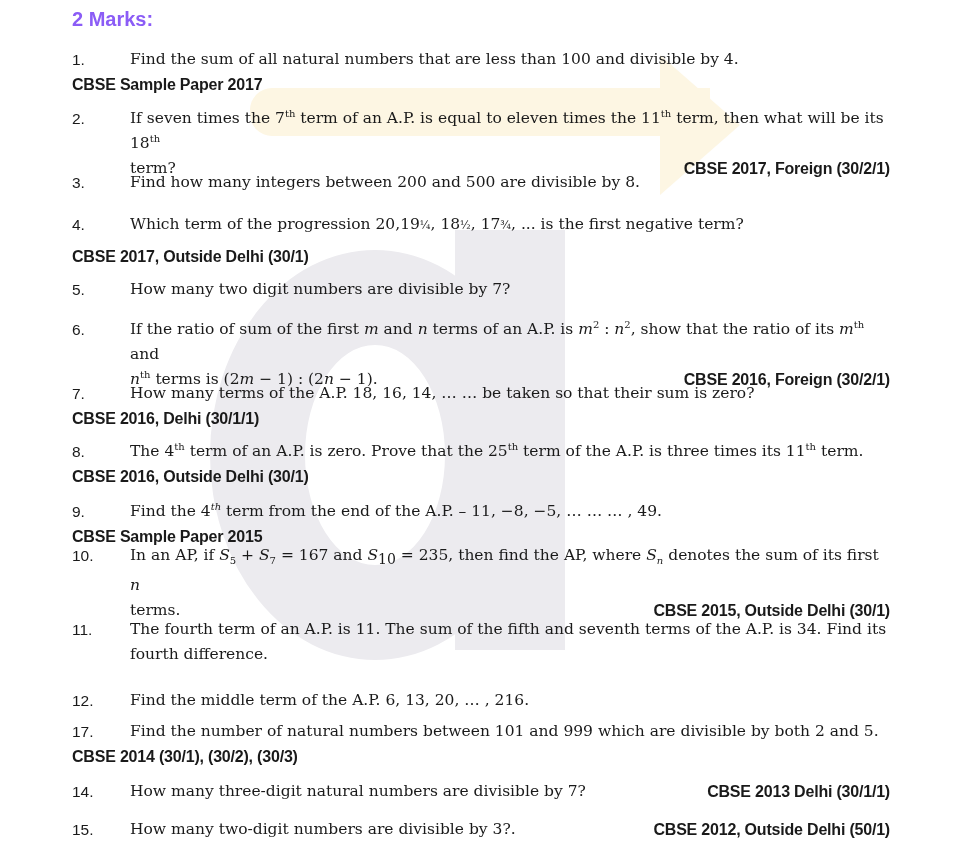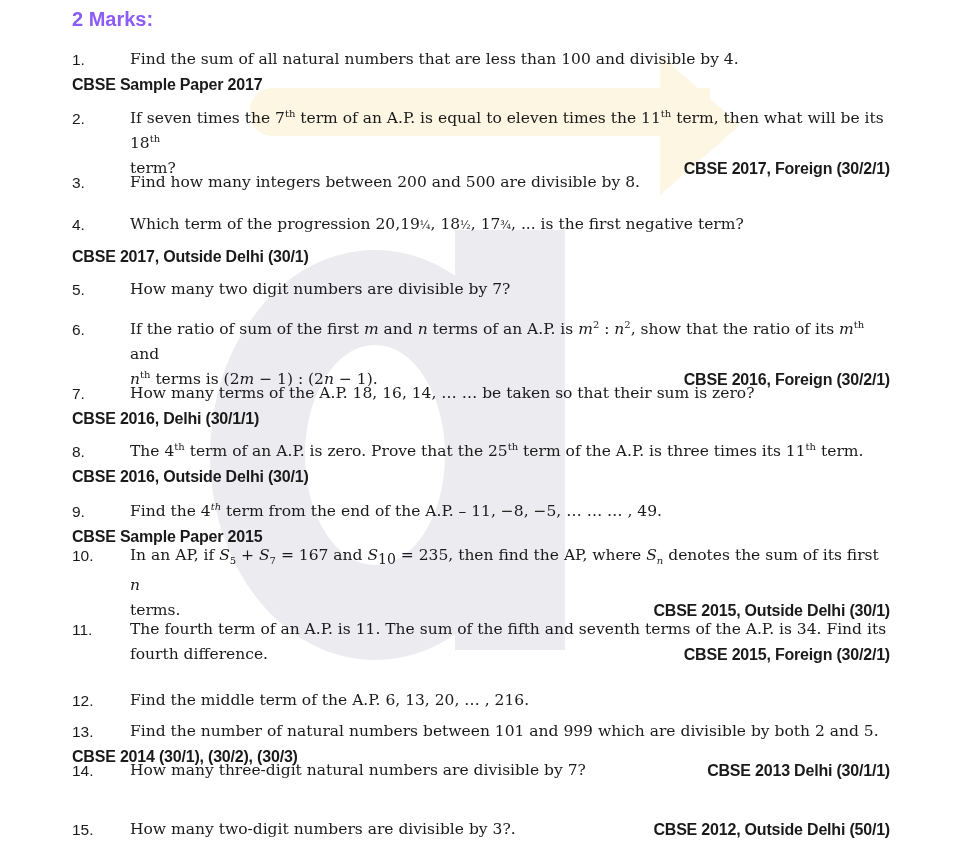--- a/index.html
+++ b/index.html
@@ -127,36 +127,35 @@
       <div class="text">terms.</div>
       <div class="src src-inline">CBSE 2015, Outside Delhi (30/1)</div>
     </div>
   </div>
 
   <div class="q" style="top:617px">
     <span class="num">11.</span>
     <div class="text">The fourth term of an A.P. is 11. The sum of the fifth and seventh terms of the A.P. is 34. Find its</div>
     <div class="inline">
       <div class="text">fourth difference.</div>
-      <div class="src src-inline">CBSE 2015, Foreign (30/2/1)</div>
     </div>
   </div>
 
   <div class="q inline" style="top:688px">
     <span class="num">12.</span>
     <div class="text">Find the middle term of the A.P. 6, 13, 20, … , 216.</div>
   </div>
 
   <div class="q" style="top:719px">
-    <span class="num">13.</span>
+    <span class="num">17.</span>
     <div class="text">Find the number of natural numbers between 101 and 999 which are divisible by both 2 and 5.</div>
     <div class="src">CBSE 2014 (30/1), (30/2), (30/3)</div>
   </div>
 
-  <div class="q inline" style="top:758px">
+  <div class="q inline" style="top:779px">
     <span class="num">14.</span>
     <div class="text">How many three-digit natural numbers are divisible by 7?</div>
     <div class="src src-inline">CBSE 2013 Delhi (30/1/1)</div>
   </div>
 
   <div class="q inline" style="top:817px">
     <span class="num">15.</span>
     <div class="text">How many two-digit numbers are divisible by 3?.</div>
     <div class="src src-inline">CBSE 2012, Outside Delhi (50/1)</div>
   </div>

